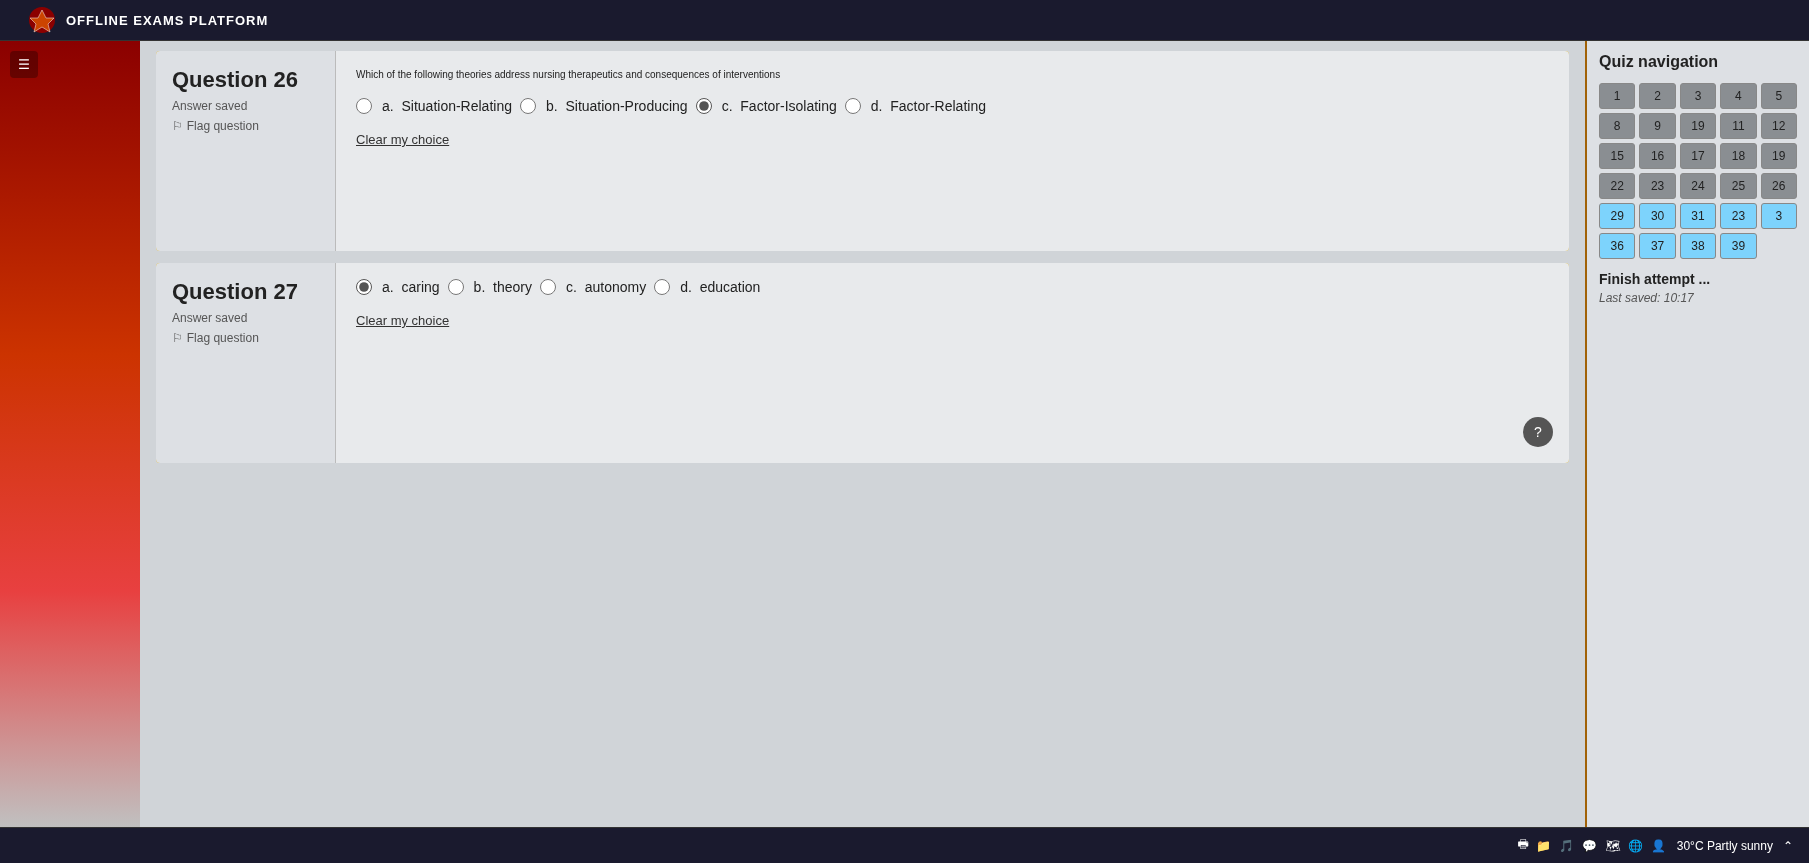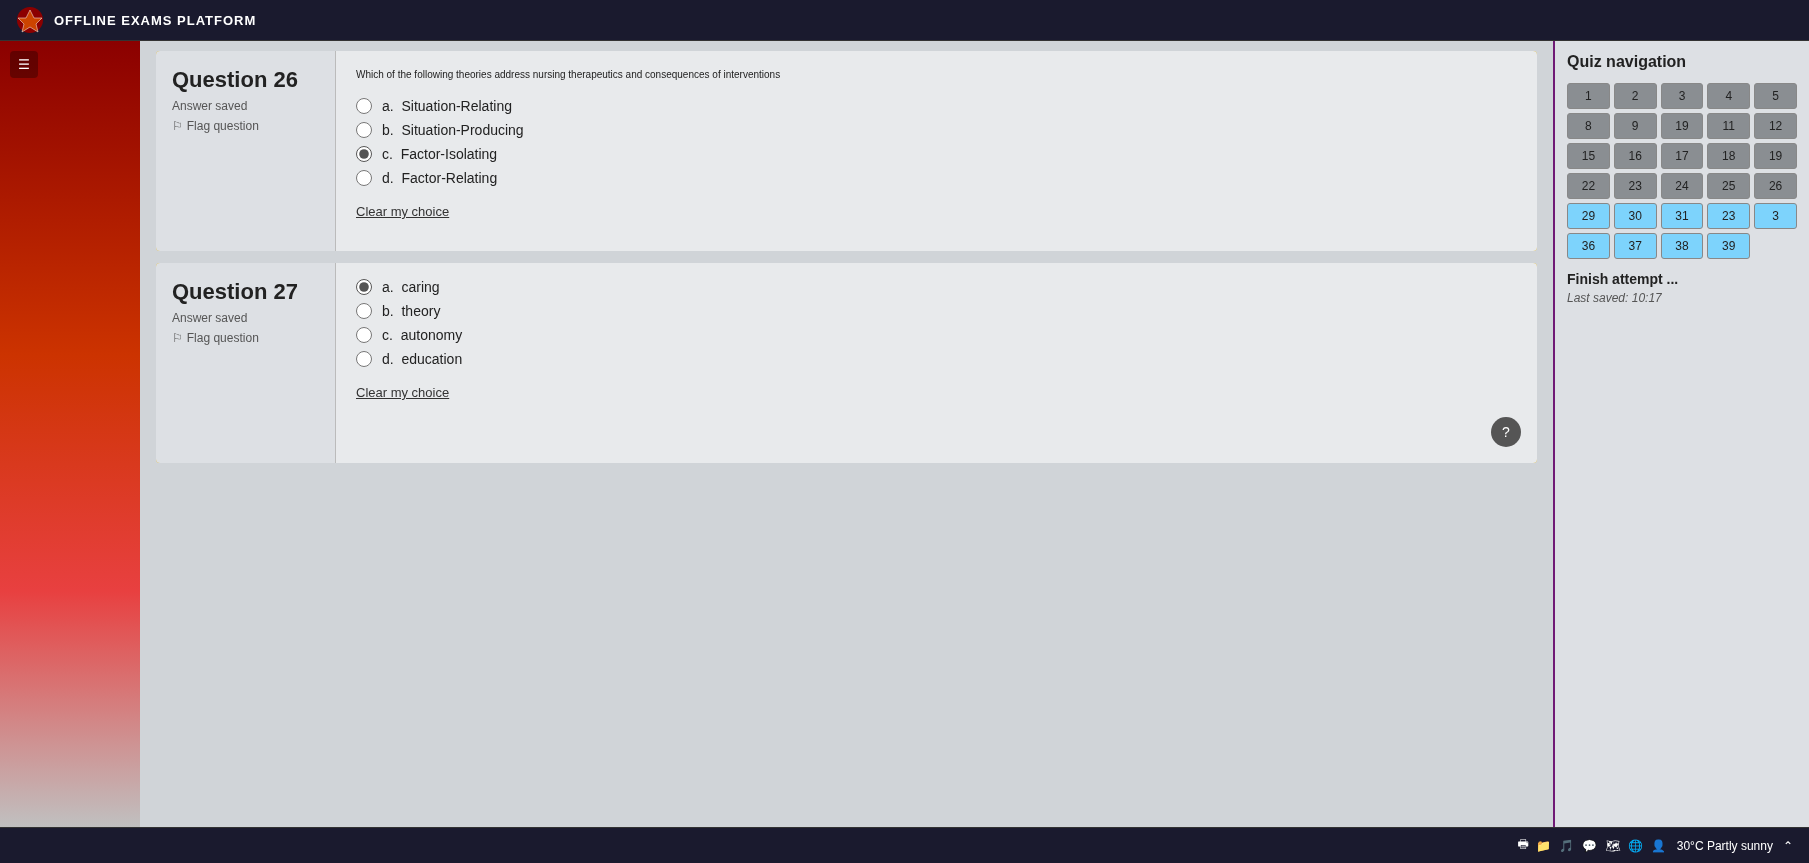--- a/index.html
+++ b/index.html
@@ -6,21 +6,21 @@
     body {
       font-family: Arial, sans-serif;
       background: #1a1a2e;
       min-height: 863px;
       display: flex;
       flex-direction: column;
     }
 
     .header {
       background: #1a1a2e;
-      padding: 6px 16px;
+      padding: 6px 28px;
       display: flex;
       align-items: center;
       gap: 10px;
       border-bottom: 1px solid #333;
     }
 
     .header-logo {
       width: 28px;
       height: 28px;
     }
@@ -121,21 +121,21 @@
     .question-text {
       font-size: 10px;
       color: #222;
       margin-bottom: 16px;
       line-height: 1.5;
     }
 
     .options-list {
       list-style: none;
       display: flex;
-      flex-direction: column;
+      flex-direction: row;
       gap: 8px;
       margin-bottom: 14px;
     }
 
     .option-item {
       display: flex;
       align-items: center;
       gap: 10px;
       font-size: 14px;
       color: #222;
@@ -158,24 +158,24 @@
       border: none;
       color: #333;
       font-size: 13px;
       cursor: pointer;
       text-decoration: underline;
       padding: 0;
       margin-top: 4px;
     }
 
     .right-sidebar {
-      width: 256px;
+      width: 224px;
       background: #dde0e4;
       padding: 12px;
-      border-left: 2px solid #701a75;
+      border-left: 2px solid #a16207;
       overflow-y: auto;
     }
 
     .quiz-nav-title {
       font-size: 16px;
       font-weight: bold;
       color: #222;
       margin-bottom: 12px;
     }
 

